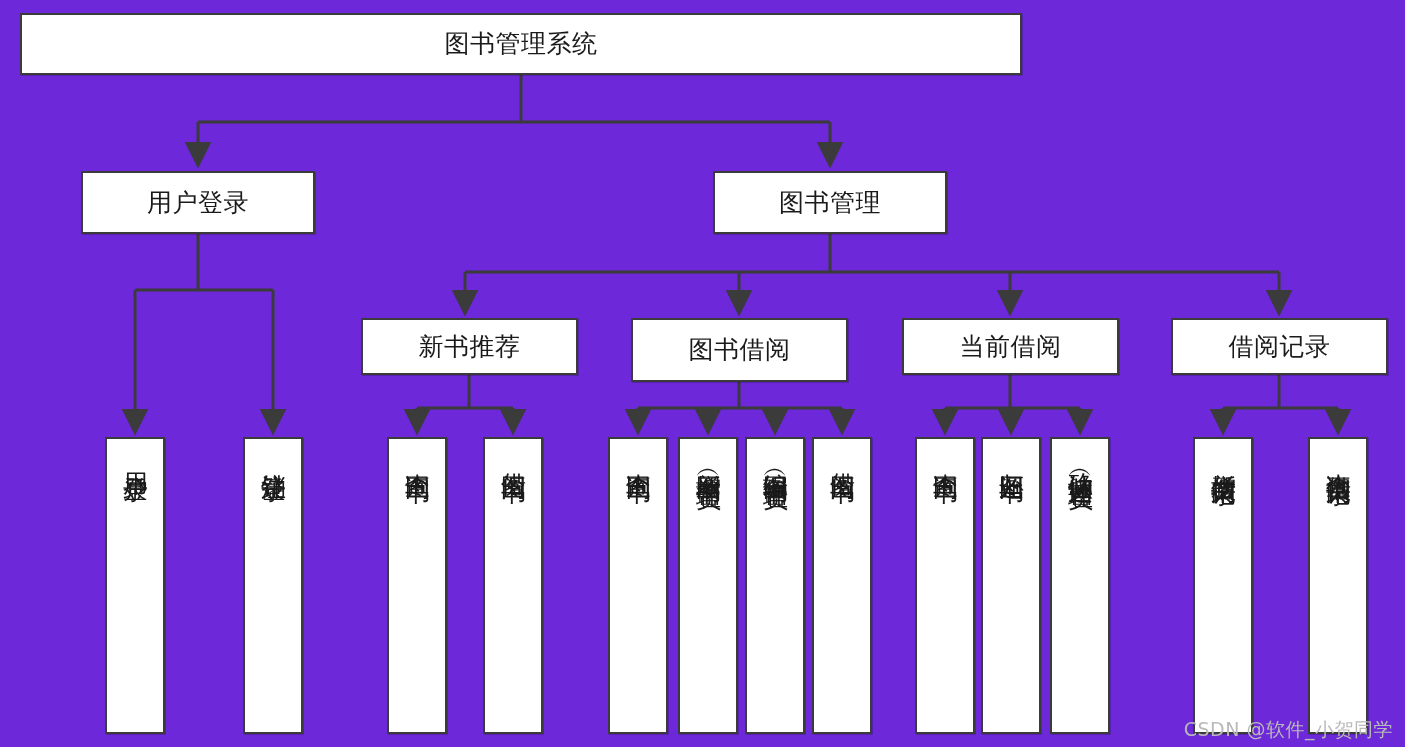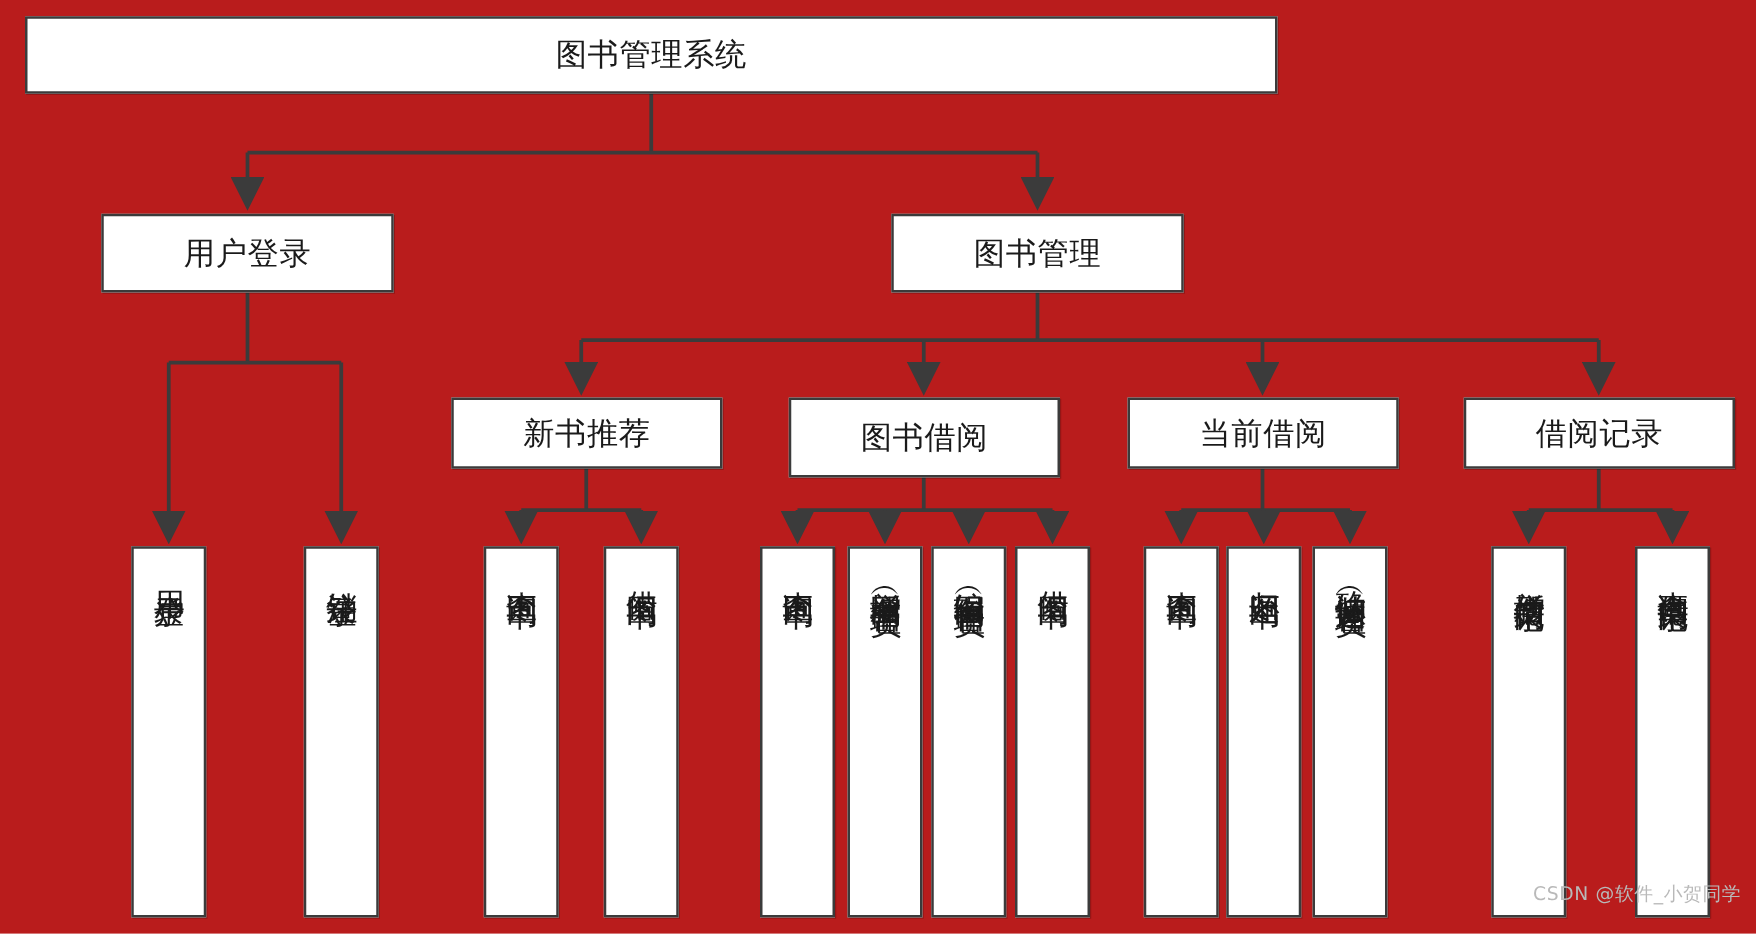--- a/index.html
+++ b/index.html
@@ -7,21 +7,21 @@
     padding: 0;
     background: #ffffff;
   }
   body {
     font-family: "DejaVu Sans", "Liberation Sans", sans-serif;
   }
   #canvas {
     position: relative;
     width: 1405px;
     height: 747px;
-    background: #b91c1c;
+    background: #6d28d9;
     overflow: hidden;
   }
   #edges {
     position: absolute;
     left: 0;
     top: 0;
     width: 1405px;
     height: 747px;
     pointer-events: none;
   }
@@ -53,22 +53,22 @@
     writing-mode: vertical-rl;
     text-orientation: upright;
     font-size: 25px;
     line-height: 1.28;
     letter-spacing: 2px;
     white-space: nowrap;
   }
   #watermark {
     position: absolute;
     right: 12px;
-    bottom: 22px;
-    font-size: 15px;
+    bottom: 4px;
+    font-size: 19px;
     color: #b9b9b9;
     letter-spacing: 0.5px;
     white-space: nowrap;
     user-select: none;
   }
 </style>
 </head>
 <body>
 
 <div id="canvas">

